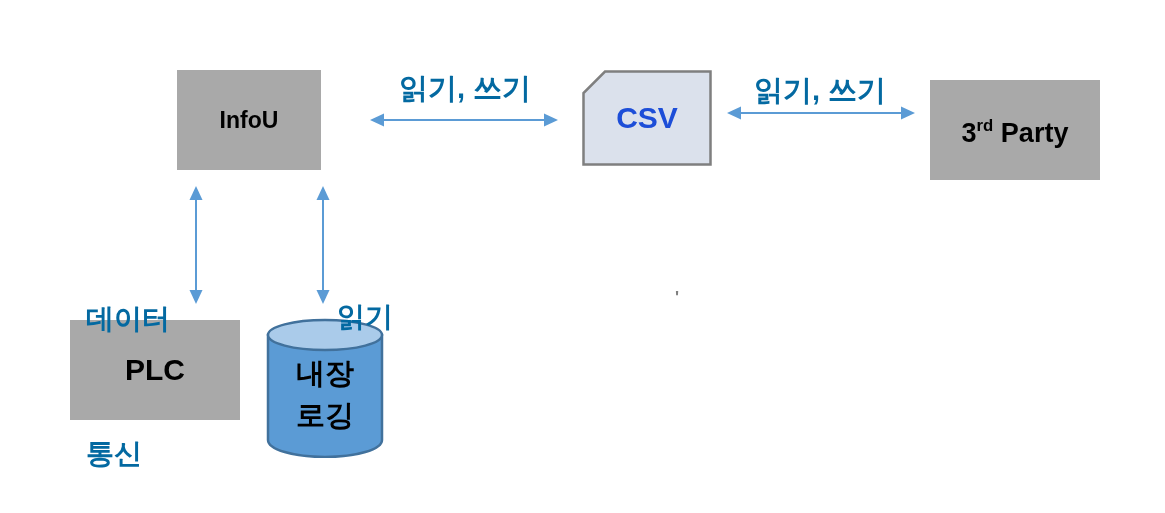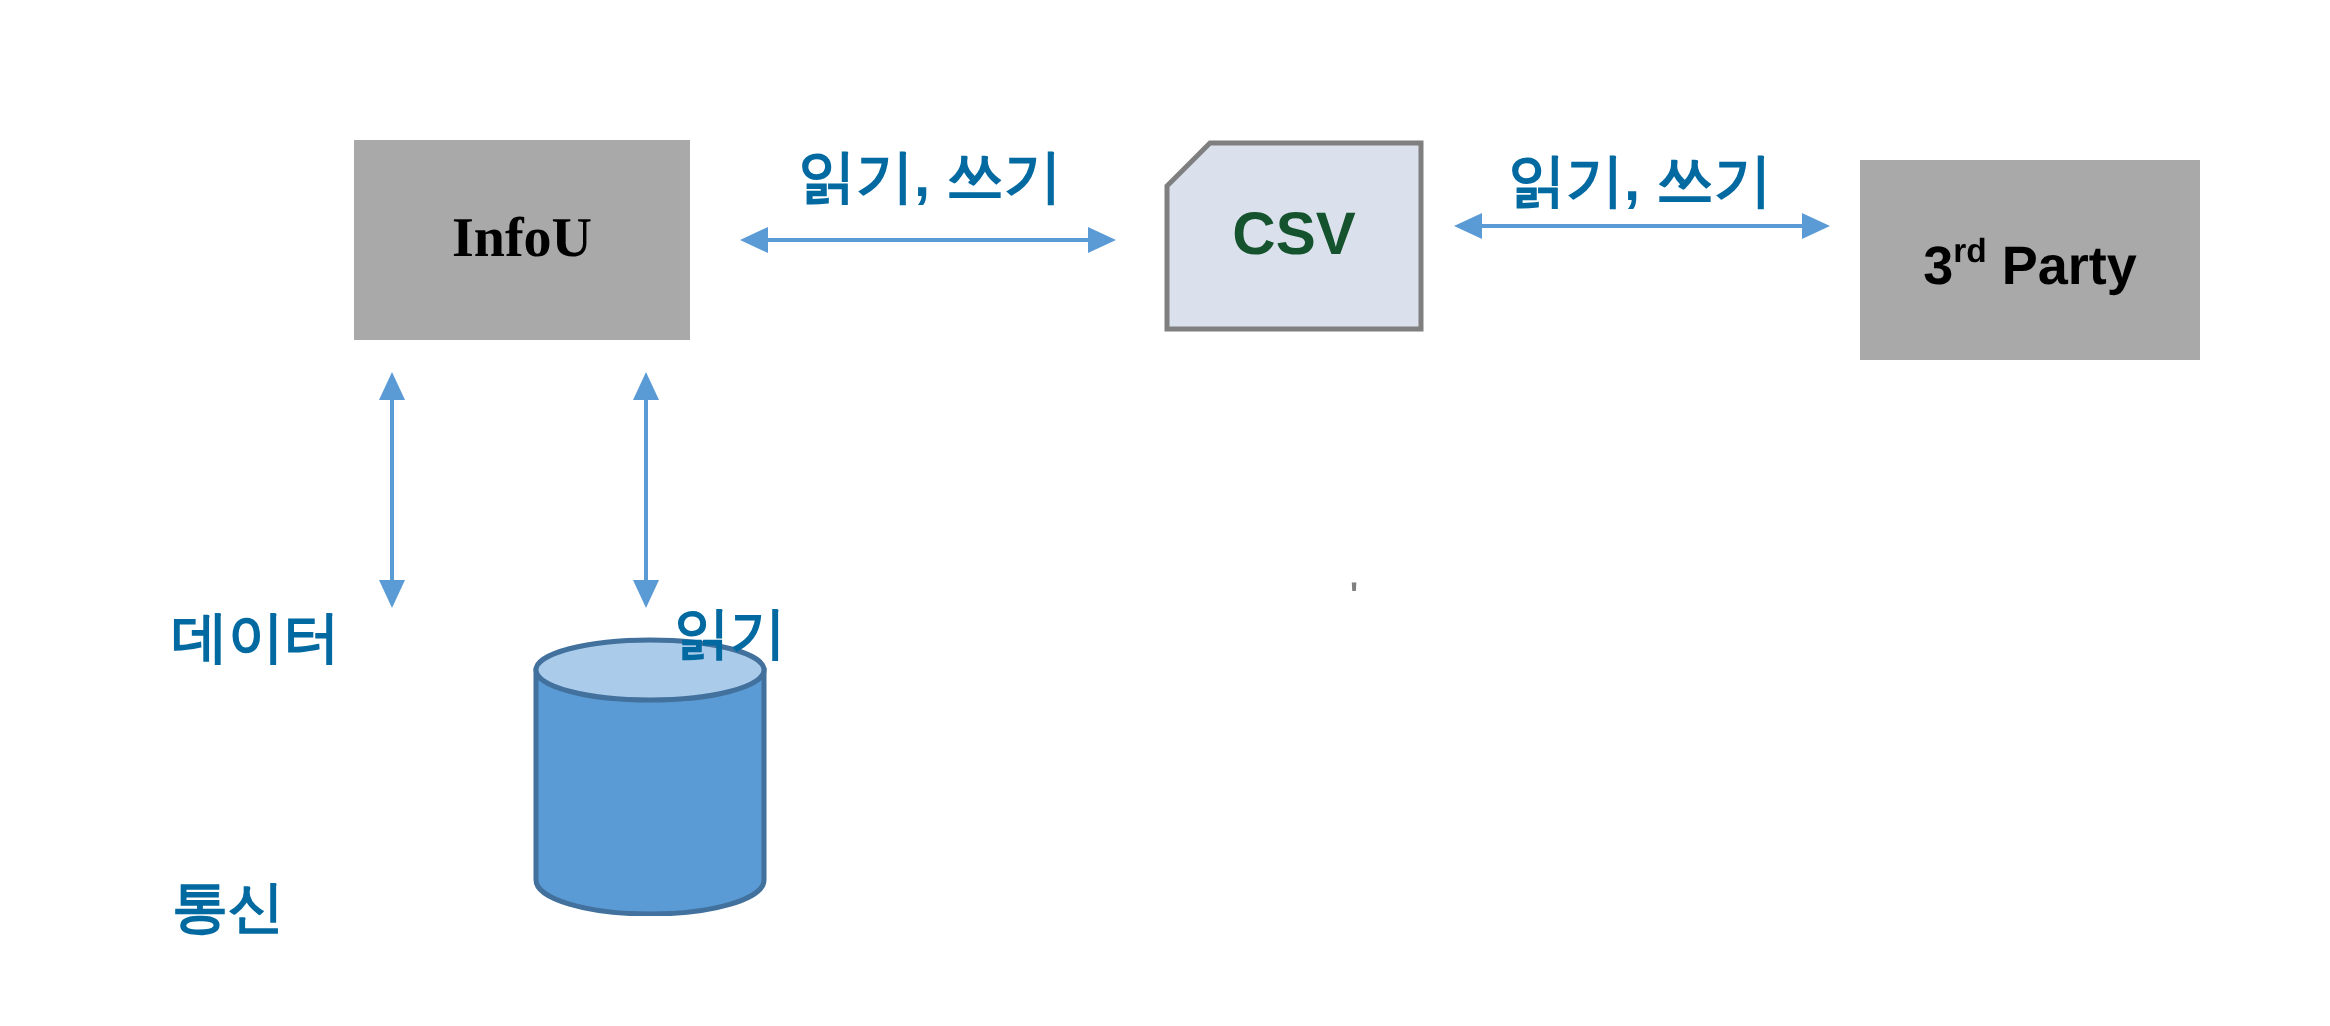--- a/index.html
+++ b/index.html
@@ -17,32 +17,32 @@
     position: absolute;
     background: var(--box_gray, #a9a9a9);
     display: flex;
     flex-direction: column;
     align-items: center;
     justify-content: center;
     text-align: center;
     font-weight: bold;
     color: #000;
   }
-  .box-infou { left: 177px; top: 70px;  width: 168px; height: 100px; font-size: 28px; font-family: Liberation Serif, serif; }
+  .box-infou { left: 177px; top: 70px;  width: 144px; height: 100px; font-size: 23px; }
   .box-plc   { left: 70px;  top: 320px; width: 170px; height: 100px; font-size: 30px; }
   .box-third { left: 930px; top: 68px;  width: 170px; height: 100px; font-size: 27px; line-height: 34px; margin-top: 12px; }
   .box-third sup { font-size: 0.62em; position: relative; top: -0.05em; }
 
   
   .csv-shape { position: absolute; left: 582px; top: 70px; width: 130px; height: 96px; }
   .csv-shape svg { position: absolute; left: 0; top: 0; }
   .csv-label {
     position: absolute; inset: 0;
     display: flex; align-items: center; justify-content: center;
-    font-size: 30px; font-weight: bold; color: #14532d;
+    font-size: 30px; font-weight: bold; color: #1d4ed8;
   }
 
   
   .cylinder { position: absolute; left: 266px; top: 318px; width: 118px; height: 140px; }
   .cylinder svg { position: absolute; left: 0; top: 0; }
   .cyl-label {
     position: absolute; left: 0; top: 34px; width: 100%;
     text-align: center; font-size: 29px; font-weight: bold;
     line-height: 42px; color: #000;
   }
@@ -101,26 +101,33 @@
     <svg width="130" height="96" viewBox="0 0 130 96">
       <polygon points="23,1.5 128.5,1.5 128.5,94.5 1.5,94.5 1.5,23" style="fill: var(--csv_fill, #dbe1ec); stroke: var(--csv_border, #7f7f7f); stroke-width: 2.5;"></polygon>
     </svg>
     <div class="csv-label">CSV</div>
   </div>
 
   <div class="box box-third">
     <div><span>3</span><sup>rd</sup><span> Party</span></div>
   </div>
 
+  <div class="box box-plc">
+    <span>PLC</span>
+  </div>
 
   <div class="cylinder">
     <svg width="118" height="140" viewBox="0 0 118 140">
       <path d="M2 17 V122 C2 131.5 27.5 139 59 139 C90.5 139 116 131.5 116 122 V17 Z" style="fill: var(--cylinder_fill, #5b9bd5); stroke: var(--cylinder_border, #41719c); stroke-width: 2.5;"></path>
       <ellipse cx="59" cy="17" rx="57" ry="15" style="fill: var(--cylinder_top_fill, #aacbea); stroke: var(--cylinder_border, #41719c); stroke-width: 2.5;"></ellipse>
     </svg>
+    <div class="cyl-label">
+      <div>내장</div>
+      <div>로깅</div>
+    </div>
   </div>
 
   <div class="edge-label lbl-rw1">읽기, 쓰기</div>
   <div class="edge-label lbl-rw2">읽기, 쓰기</div>
   <div class="edge-label lbl-comm">
     <div>데이터</div>
     <div>통신</div>
   </div>
   <div class="edge-label lbl-view">
     <div>읽기</div>

